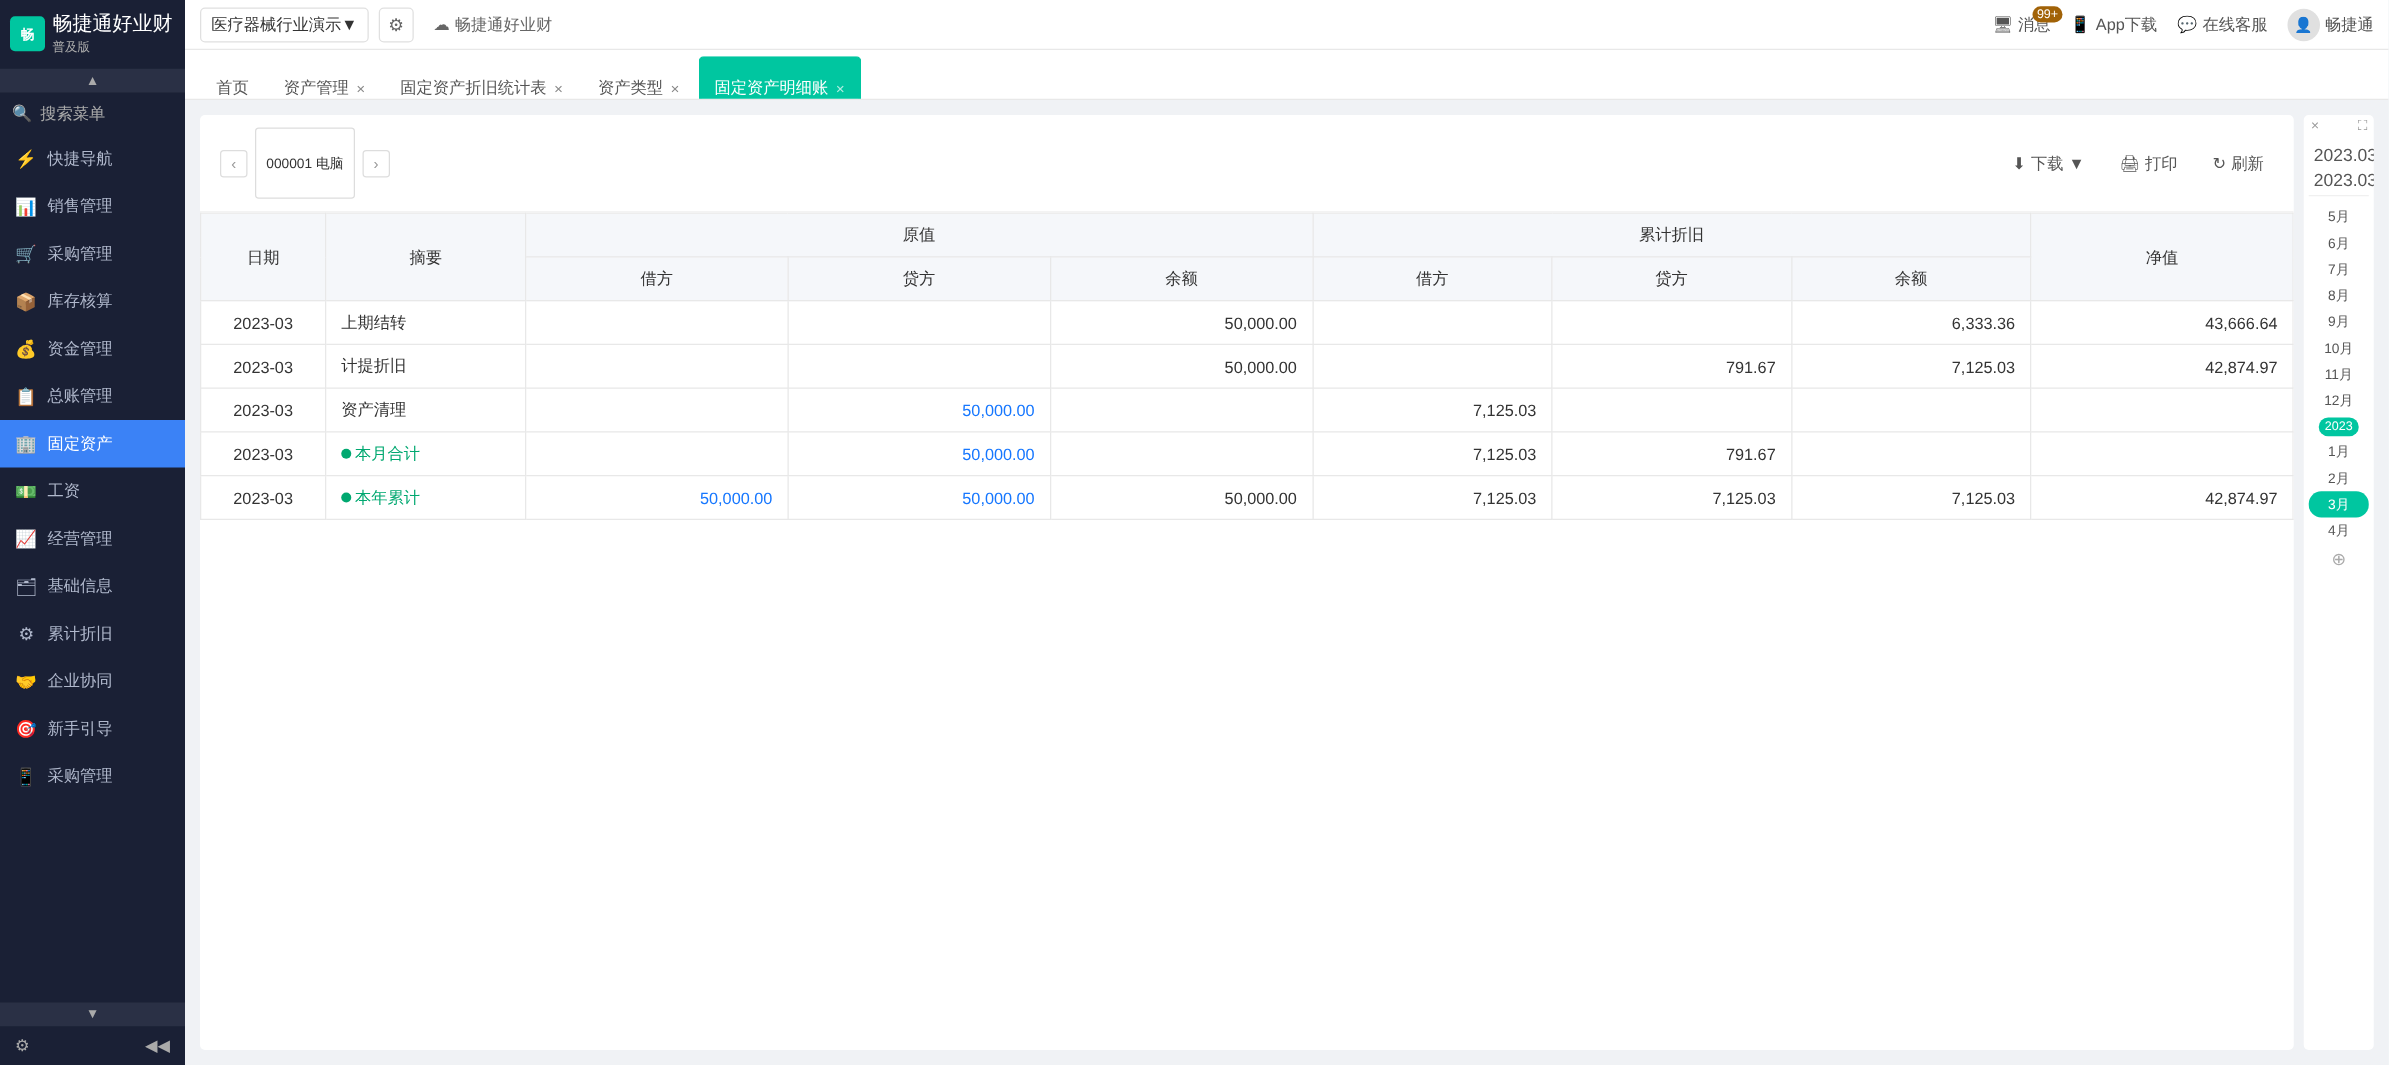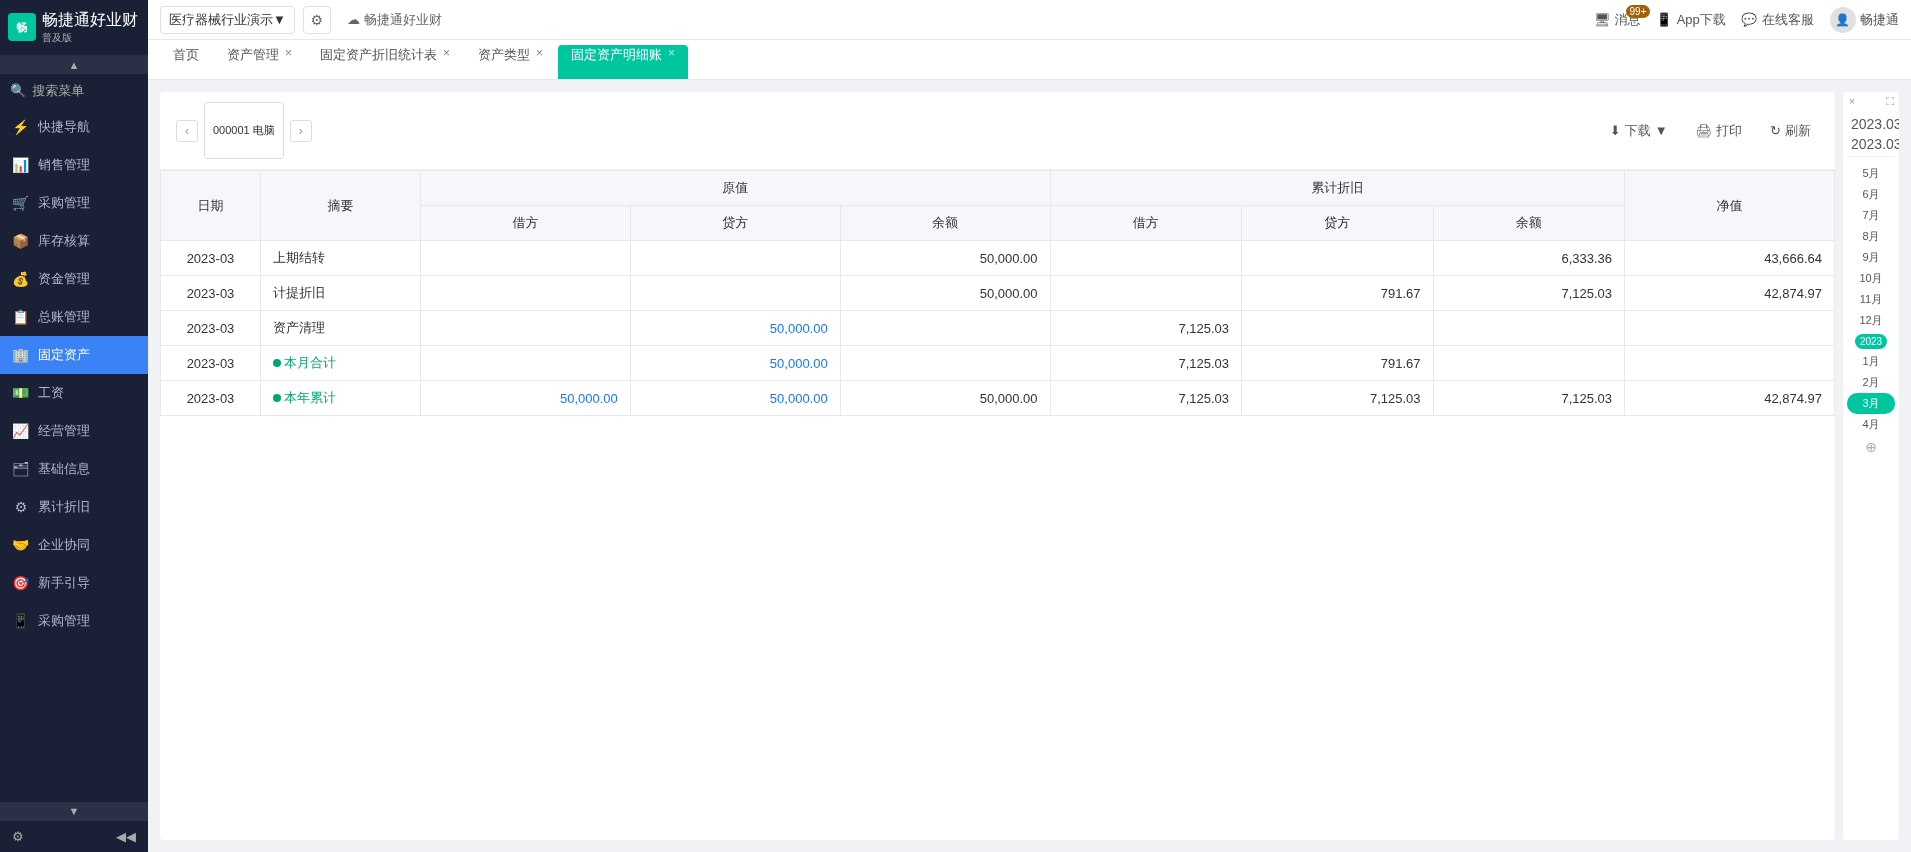--- a/index.html
+++ b/index.html
@@ -149,31 +149,32 @@
     .tabs-bar {
       height: 40px;
       background: #fff;
       display: flex; align-items: flex-end;
       padding: 0 12px;
       border-bottom: 1px solid #e8e8e8;
       gap: 2px;
     }
     .tab {
       height: 34px;
-      display: flex; align-items: flex-start;
+      display: flex; align-items: flex-end;
       padding: 0 12px;
       font-size: 13px;
       cursor: pointer;
       border: 1px solid transparent;
       border-bottom: none;
       border-radius: 4px 4px 0 0;
       background: transparent;
       color: #555;
       gap: 6px;
       white-space: nowrap;
+      font-family: Liberation Mono, monospace;
     }
     .tab.active {
       background: #00c6a0;
       color: #fff;
       border-color: #00c6a0;
     }
     .tab-close {
       font-size: 12px;
       opacity: 0.7;
       cursor: pointer;

